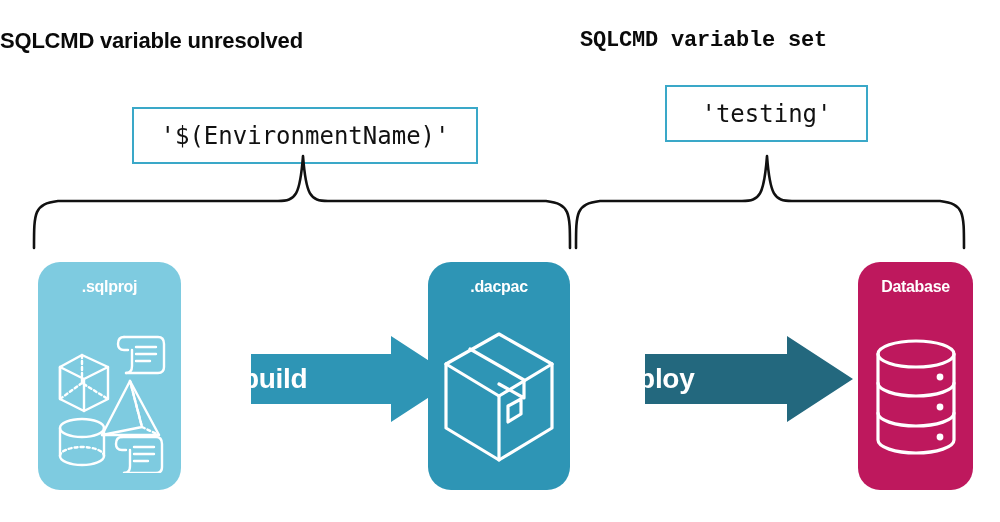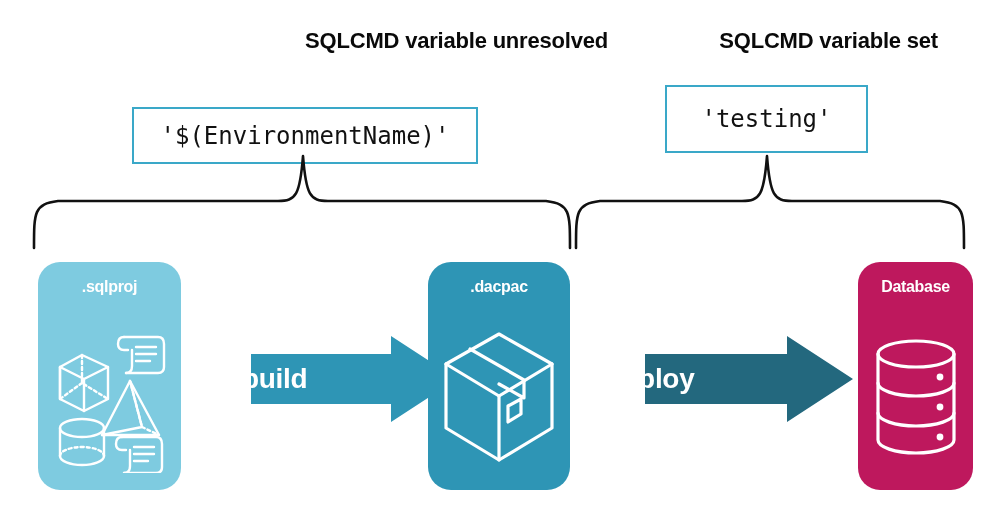--- a/index.html
+++ b/index.html
@@ -20,41 +20,41 @@
 
   
   .section-title {
     position: absolute;
     font-family: "Liberation Sans", sans-serif;
     font-weight: bold;
     font-size: 22px;
     color: #0a0a0a;
     letter-spacing: -0.2px;
     white-space: nowrap;
-    text-align: right;
+    text-align: left;
   }
   #title-left  { left: 0px;   top: 28px; width: 608px; }
-  #title-right { left: 542px; top: 28px; width: 396px; }
+  #title-right { left: 580px; top: 28px; width: 396px; font-family: Liberation Mono, monospace; }
 
   
   .code-box {
     position: absolute;
     box-sizing: border-box;
     border: 2px solid #3aa8c8;
     background: #ffffff;
     display: flex;
     align-items: center;
     justify-content: center;
     font-family: "DejaVu Sans Mono", "Liberation Mono", monospace;
     font-size: 24px;
     color: #111111;
     white-space: nowrap;
   }
   #code-left  { left: 132px; top: 85px; width: 346px; height: 57px; margin-top: 22px; }
-  #code-right { left: 665px; top: 85px; width: 203px; height: 68px; }
+  #code-right { left: 665px; top: 85px; width: 203px; height: 57px; }
 
   
   #brace-layer {
     position: absolute;
     left: 0;
     top: 140px;
     width: 1000px;
     height: 110px;
   }
 

